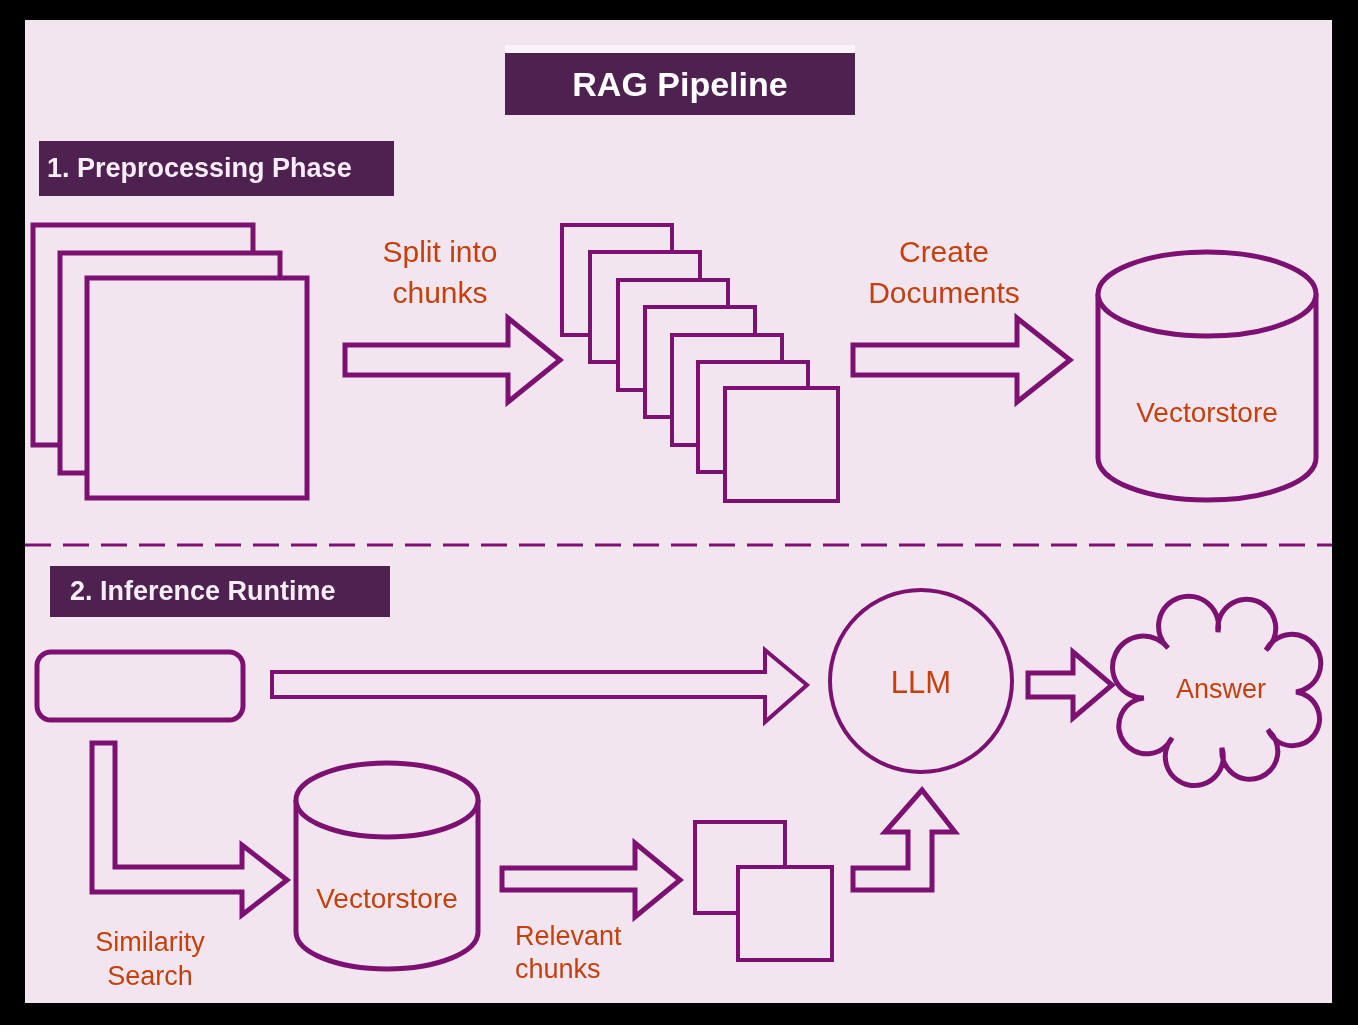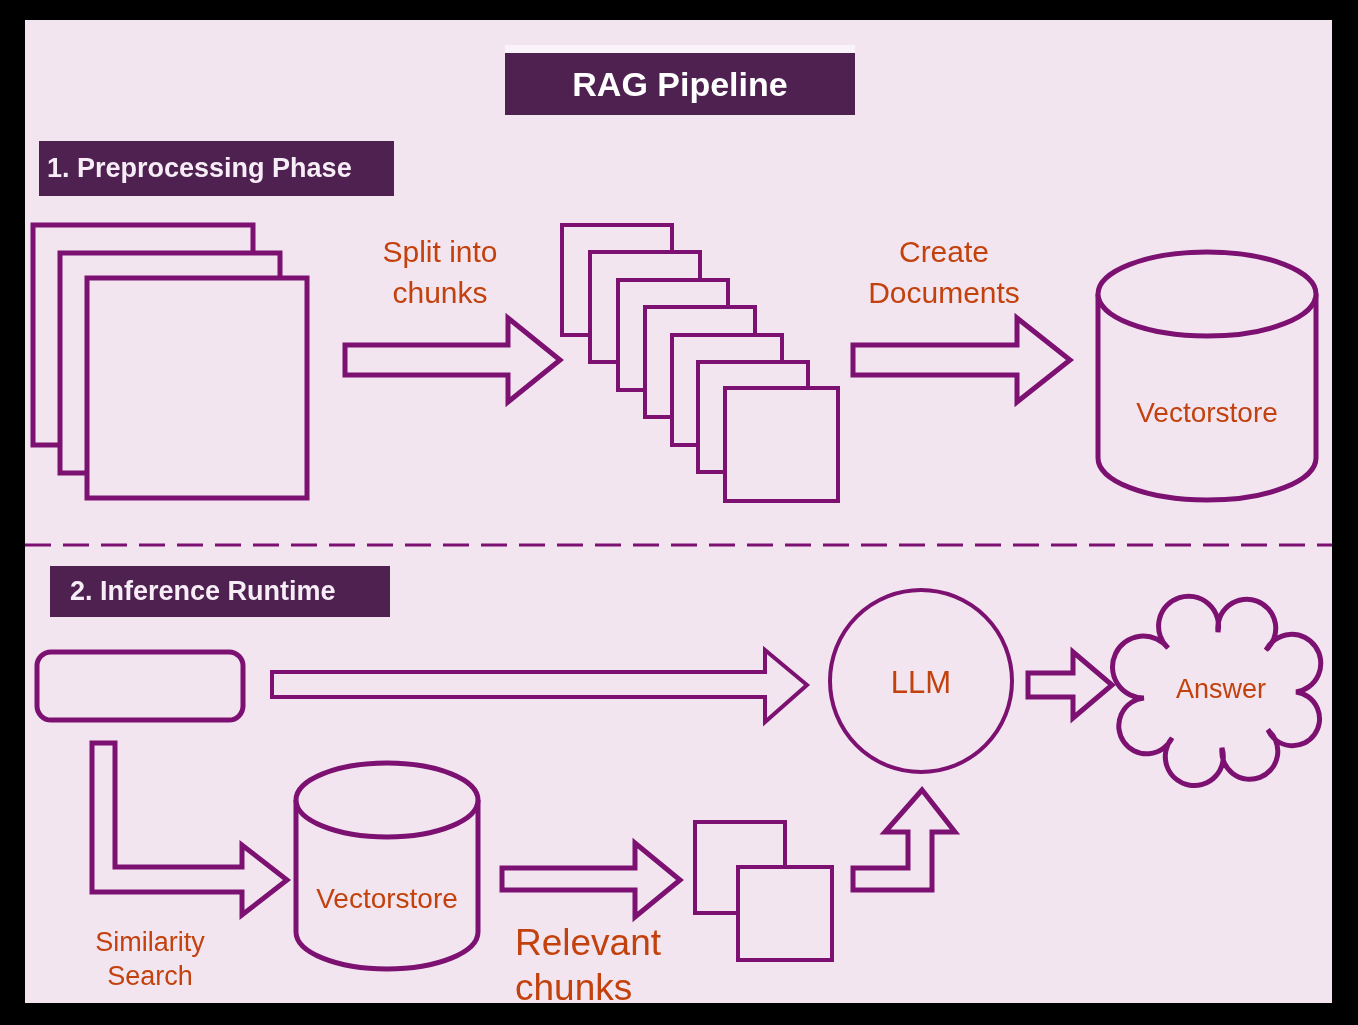--- a/index.html
+++ b/index.html
@@ -44,21 +44,21 @@
 
   .documents-lbl{left:62px;top:352px;width:220px;font-size:29px;}
   .split-lbl{left:325px;top:212px;width:180px;font-size:30px;}
   .embed-lbl{left:809px;top:212px;width:220px;font-size:30px;}
   .vs1-lbl{left:1072px;top:374px;width:220px;font-size:28px;}
   .question-lbl{left:12px;top:632px;width:206px;height:68px;line-height:68px;font-size:27px;}
   .llm-lbl{left:836px;top:642px;width:120px;font-size:31px;}
   .answer-lbl{left:1116px;top:651px;width:160px;font-size:27px;}
   .sim-lbl{left:35px;top:906px;width:180px;font-size:27px;line-height:1.25;}
   .vs2-lbl{left:252px;top:860px;width:220px;font-size:28px;}
-  .rel-lbl{left:490px;top:900px;width:190px;font-size:37px;text-align:left;line-height:1.22;}
+  .rel-lbl{left:490px;top:900px;width:190px;font-size:27px;text-align:left;line-height:1.22;}
 </style>
 </head>
 <body>
 
 <div class="canvas">
 
   <svg width="1307" height="983" viewBox="0 0 1307 983" fill="none" stroke="#7c1172">
 
     <g>
       <rect x="8" y="205" width="220" height="220" fill="#f2e5f0" stroke-width="5"></rect>

